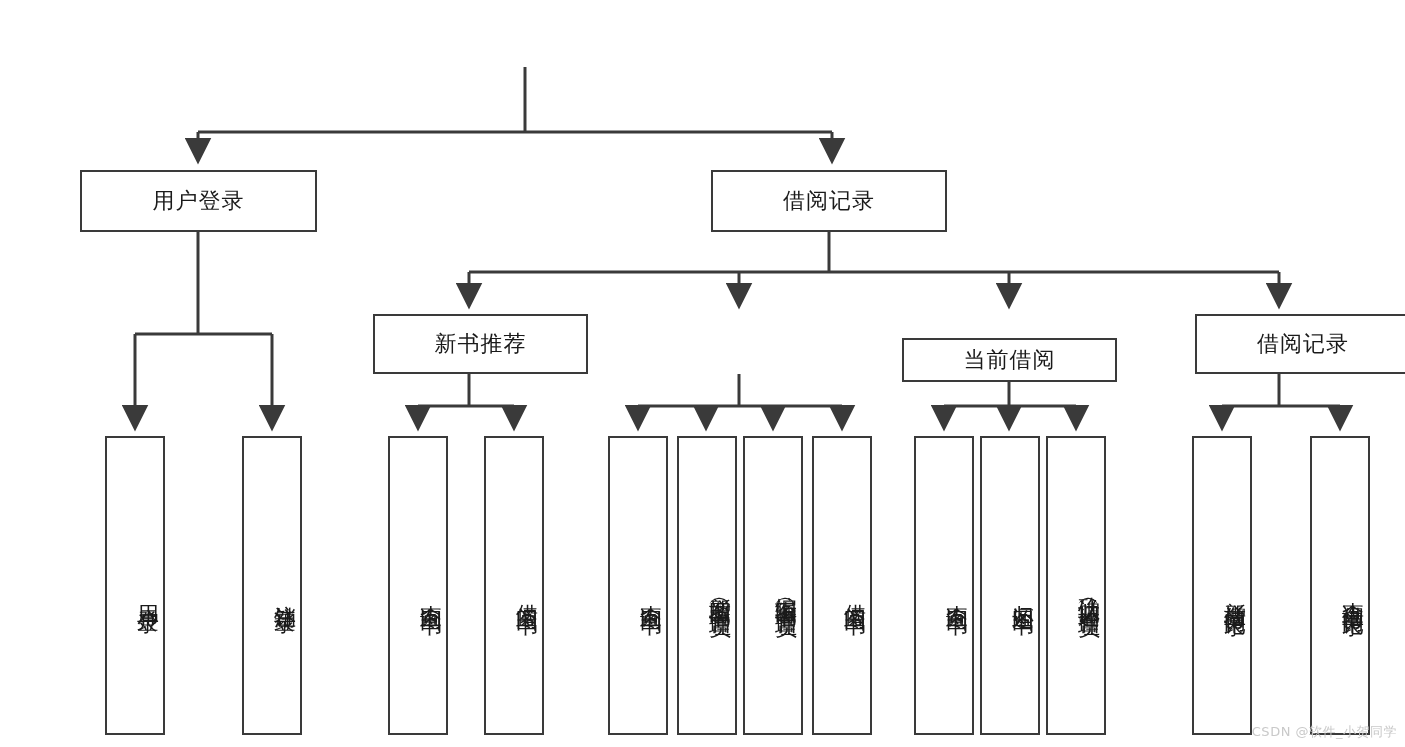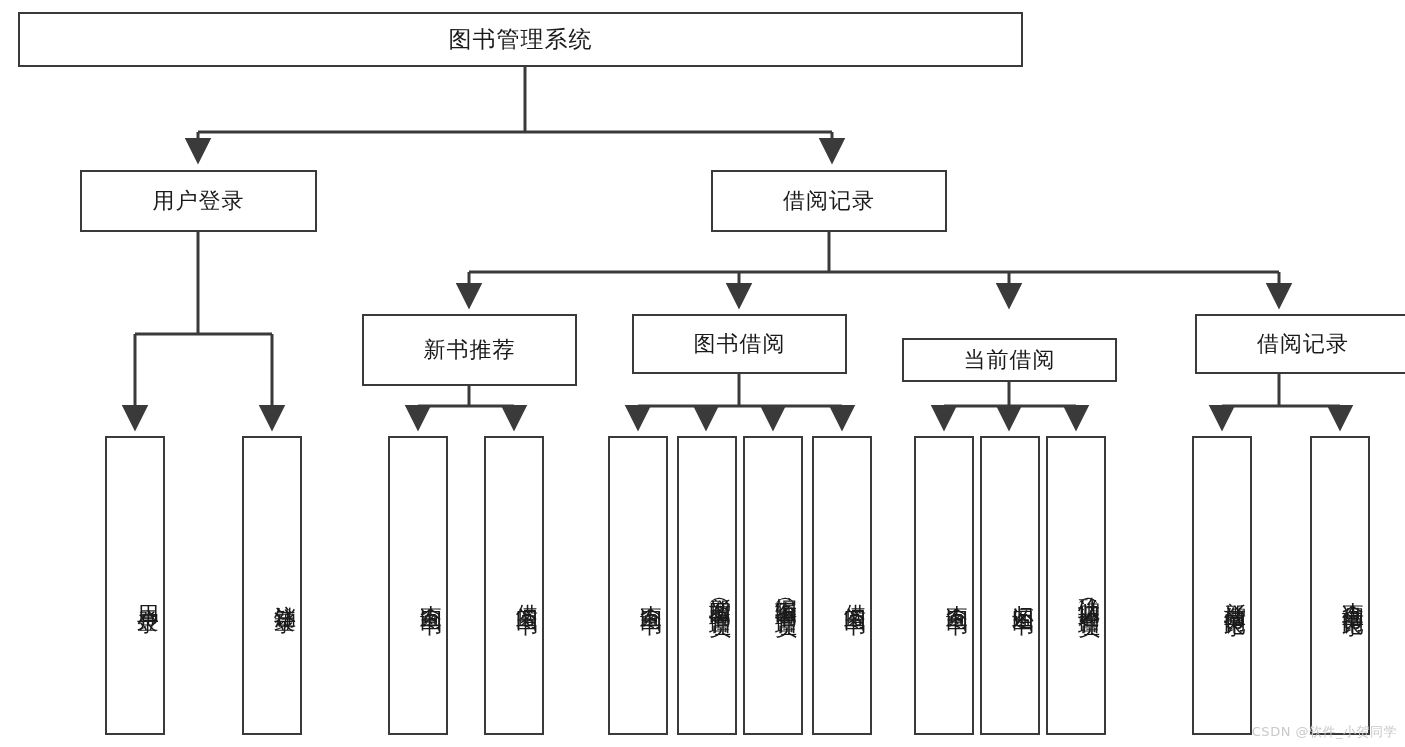--- a/index.html
+++ b/index.html
@@ -113,36 +113,30 @@
       <path d="M 1009 406 L 1009 427" marker-end="url(#arrow)"></path>
       <path d="M 1076 406 L 1076 427" marker-end="url(#arrow)"></path>
 
       <path d="M 1279 374 L 1279 406"></path>
       <path d="M 1222 406 L 1340 406"></path>
       <path d="M 1222 406 L 1222 427" marker-end="url(#arrow)"></path>
       <path d="M 1340 406 L 1340 427" marker-end="url(#arrow)"></path>
     </g>
   </svg>
 
-  <div class="node h root" style="left:18px; top:12px; width:1005px; height:55px;">
-    <span class="txt">图书管理系统</span>
-  </div>
 
   <div class="node h" style="left:80px; top:170px; width:237px; height:62px;">
     <span class="txt">用户登录</span>
   </div>
   <div class="node h" style="left:711px; top:170px; width:236px; height:62px;">
     <span class="txt">借阅记录</span>
   </div>
 
-  <div class="node h" style="left:362px; top:314px; width:215px; height:72px;">
+  <div class="node h" style="left:373px; top:314px; width:215px; height:60px;">
     <span class="txt">新书推荐</span>
-  </div>
-  <div class="node h" style="left:632px; top:314px; width:215px; height:60px;">
-    <span class="txt">图书借阅</span>
   </div>
   <div class="node h" style="left:902px; top:314px; width:215px; height:44px;margin-top:24px;">
     <span class="txt">当前借阅</span>
   </div>
   <div class="node h" style="left:1171px; top:314px; width:216px; height:60px;margin-left:24px;">
     <span class="txt">借阅记录</span>
   </div>
 
   <div class="node v" style="left:105px; top:436px; width:60px; height:299px;">
     <span class="txt">用户登录</span>

